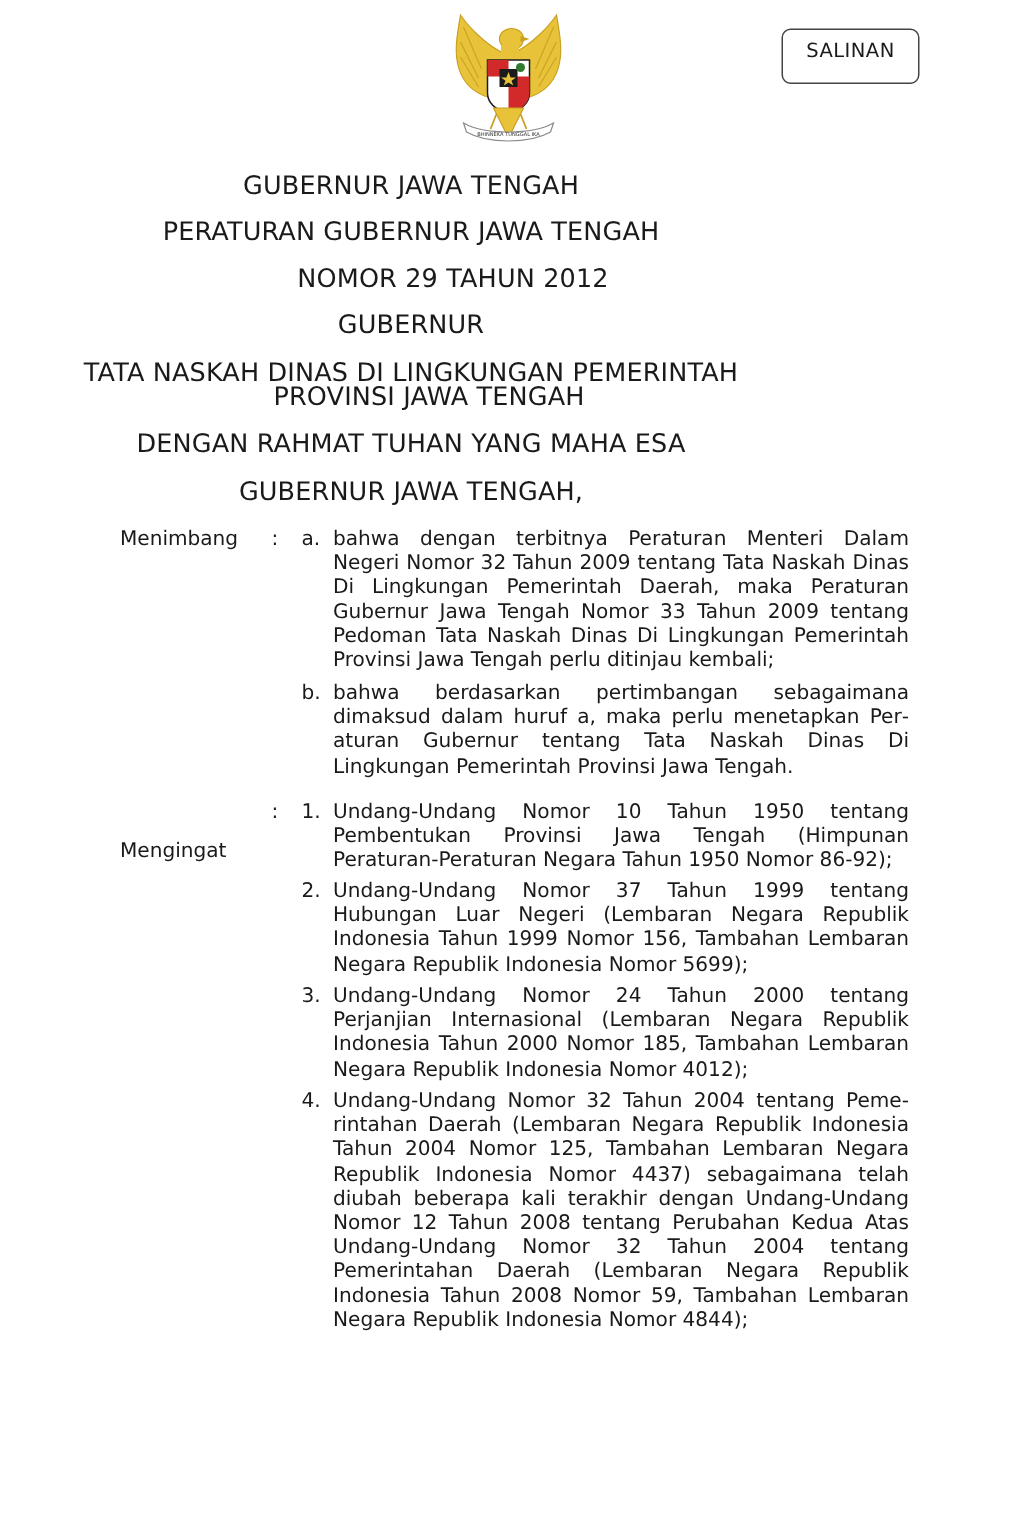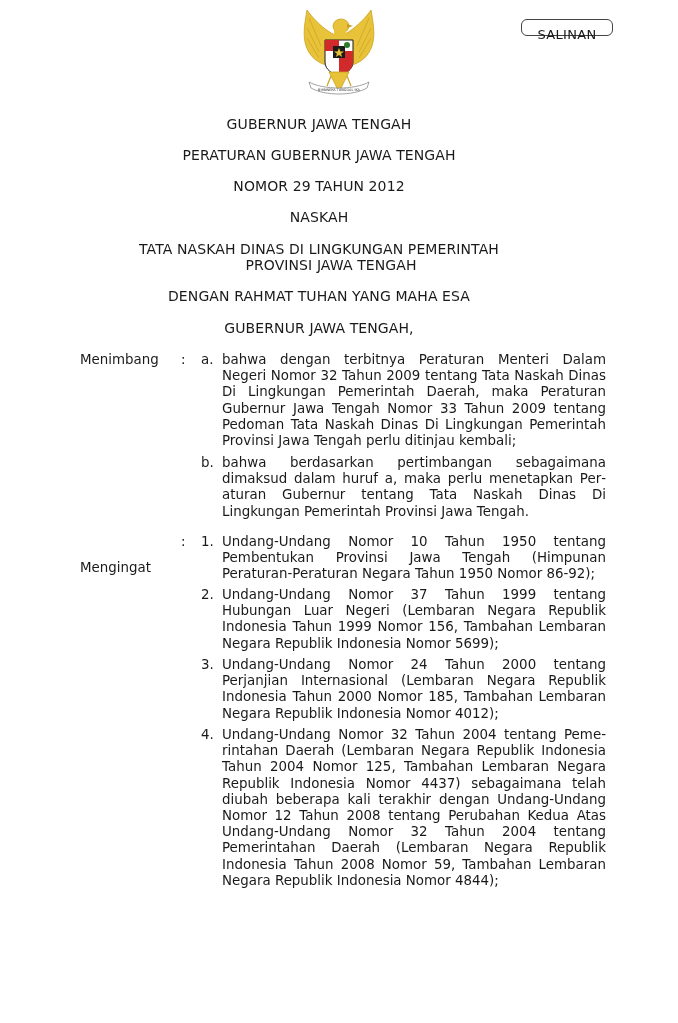--- a/index.html
+++ b/index.html
@@ -2,27 +2,27 @@
 <html><head>
 <meta charset="utf-8">
 <style>
   html, body { margin: 0; padding: 0; background: #ffffff; }
   body {
     width: 678px; height: 1023px; position: relative; overflow: hidden;
     font-family: "DejaVu Sans", sans-serif; color: #1a1a1a;
   }
   .emblem { position: absolute; left: 293px; top: 6px; width: 92px; height: 94px; }
   .salinan {
-    position: absolute; left: 521px; top: 19px; width: 92px; height: 17px;
+    position: absolute; left: 521px; top: 19px; width: 92px; height: 37px;
     border: 1.2px solid #444; border-radius: 6px; box-sizing: border-box;
     font-size: 13px; line-height: 29px; text-align: center; letter-spacing: 0.3px;
   }
   .center-line {
     position: absolute; left: 0; width: 548px; text-align: center;
-    font-size: 14px; line-height: 16px; letter-spacing: 0.1px; padding-left: 45px;
+    font-size: 17px; line-height: 16px; letter-spacing: 0.1px;
   }
   .label { position: absolute; left: 80px; font-size: 13.4px; line-height: 16px; text-align: right; }
   .colon { position: absolute; left: 181px; font-size: 13.4px; line-height: 16px; }
   .item { position: absolute; left: 201px; width: 405px; font-size: 13.4px; line-height: 16.2px; }
   .item .num { position: absolute; left: 0; top: 0; }
   .item .txt { margin-left: 21px; text-align: justify; text-align-last: left; }
   .item .txt.hy { hyphens: manual; }
 </style>
 </head>
 <body>
@@ -59,22 +59,22 @@
 
     <path d="M16 76 C30 84 62 84 76 76 L74 82 C60 90 32 90 18 82 Z" fill="#ffffff" stroke="#8a8a8a" stroke-width="0.8"></path>
     <text x="46" y="84.5" font-size="3.4" text-anchor="middle" fill="#333" font-family="DejaVu Sans, sans-serif">BHINNEKA TUNGGAL IKA</text>
   </svg>
 </div>
 
 <div class="salinan">SALINAN</div>
 
 <div class="center-line" style="top:116px;">GUBERNUR JAWA TENGAH</div>
 <div class="center-line" style="top:147px;">PERATURAN GUBERNUR JAWA TENGAH</div>
-<div class="center-line" style="top:178px;">NOMOR 29 TAHUN 2012</div>
-<div class="center-line" style="top:209px;">NASKAH</div>
+<div class="center-line" style="top:178px;margin-left:28px;">NOMOR 29 TAHUN 2012</div>
+<div class="center-line" style="top:209px;">GUBERNUR</div>
 <div class="center-line" style="top:241px;">TATA NASKAH DINAS DI LINGKUNGAN PEMERINTAH</div>
 <div class="center-line" style="top:257px;margin-left:12px;">PROVINSI JAWA TENGAH</div>
 <div class="center-line" style="top:288px;">DENGAN RAHMAT TUHAN YANG MAHA ESA</div>
 <div class="center-line" style="top:320px;">GUBERNUR JAWA TENGAH,</div>
 
 <div class="label" style="top:352px;">Menimbang</div>
 <div class="colon" style="top:352px;">:</div>
 
 <div class="item" style="top:352px;">
   <span class="num">a.</span>

